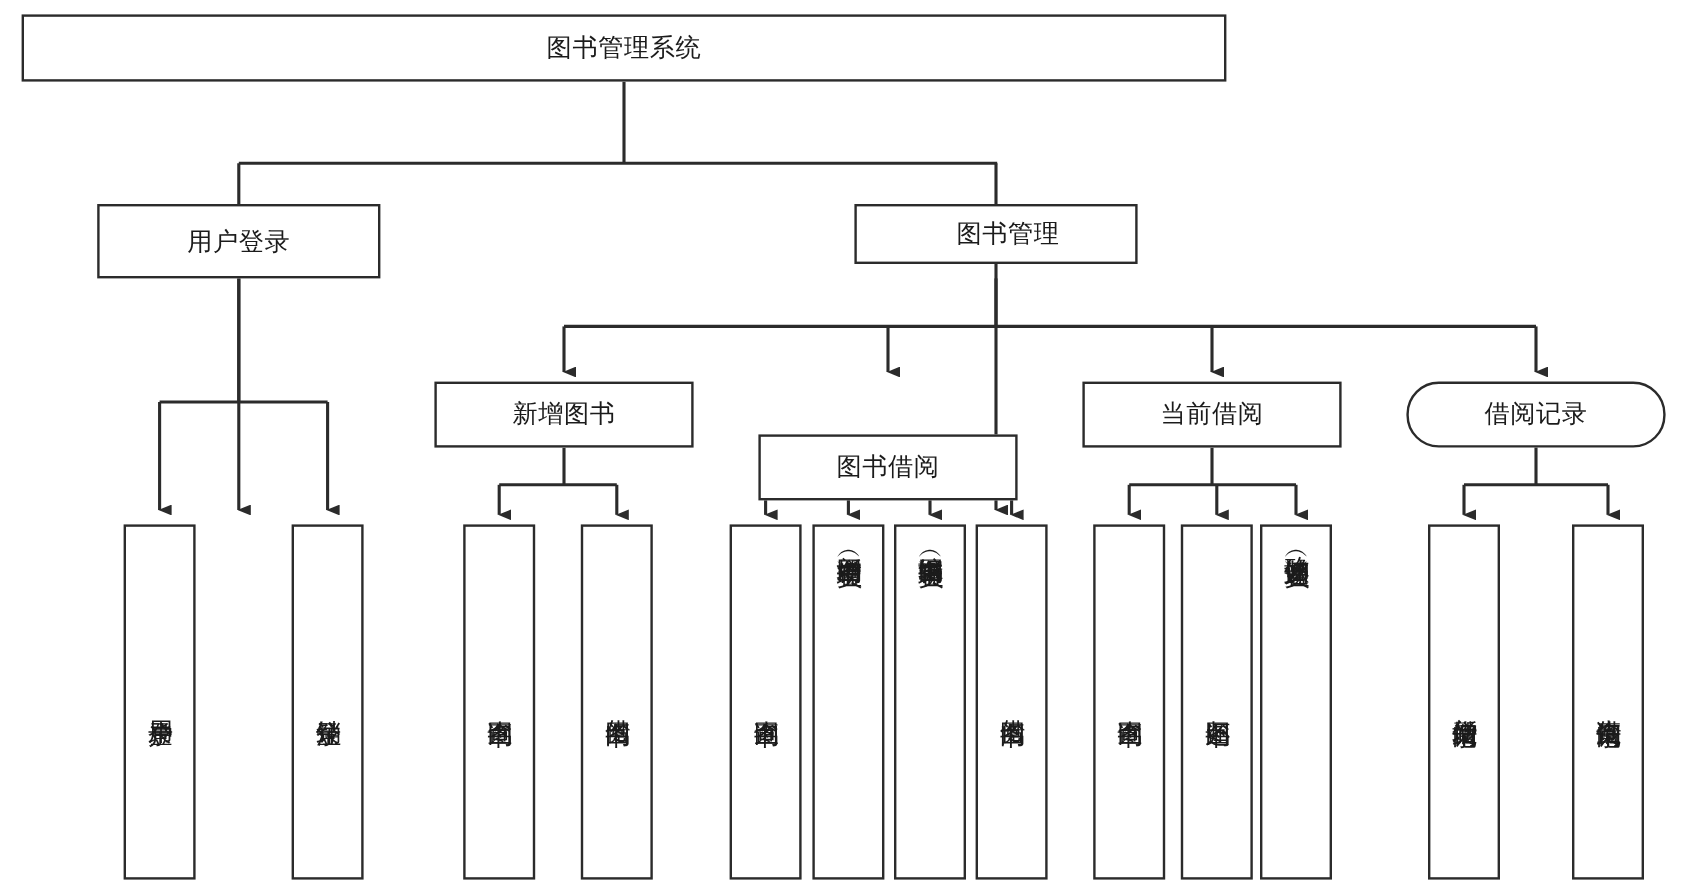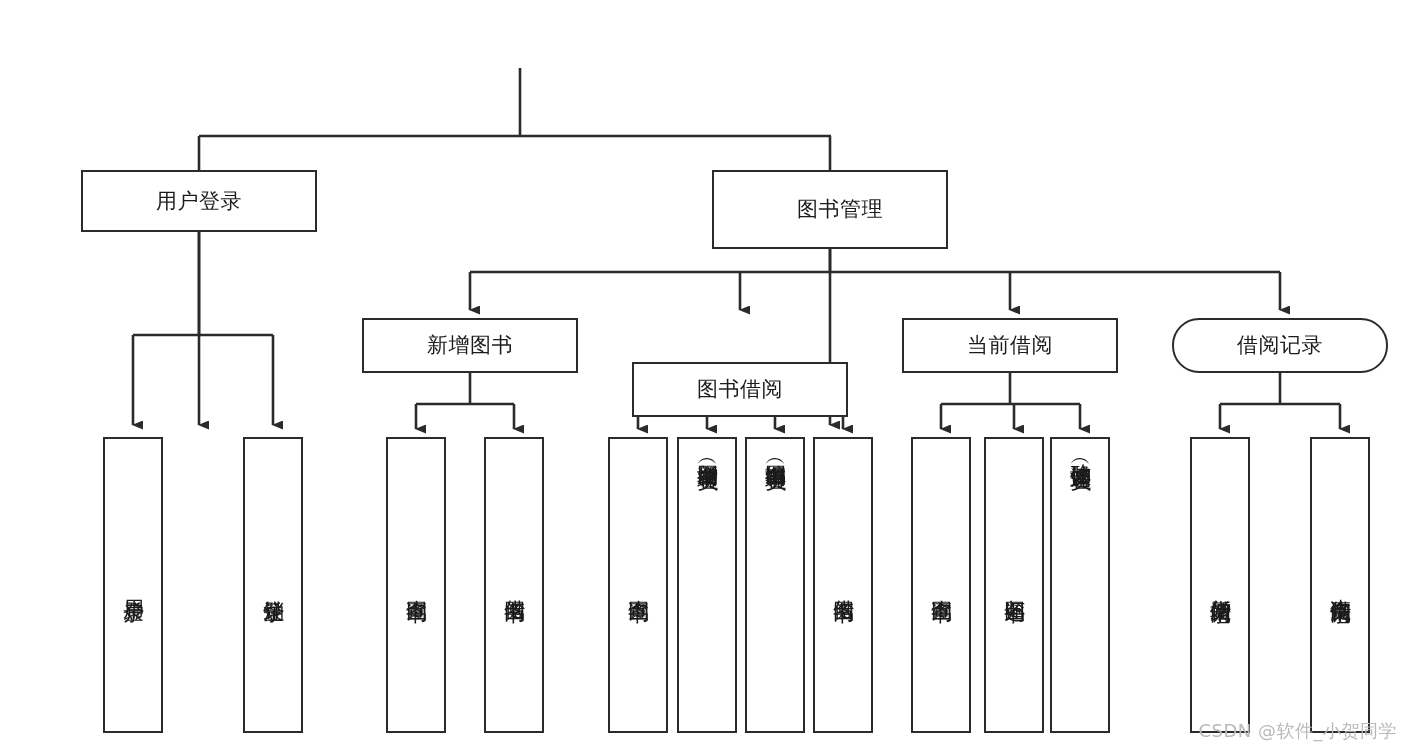--- a/index.html
+++ b/index.html
@@ -125,25 +125,28 @@
       <path d="M1014,404 L1014,429" marker-end="url(#arrowhead)"></path>
       <path d="M1080,404 L1080,429" marker-end="url(#arrowhead)"></path>
 
       <path d="M1280,373 L1280,404"></path>
       <path d="M1220,404 L1340,404"></path>
       <path d="M1220,404 L1220,429" marker-end="url(#arrowhead)"></path>
       <path d="M1340,404 L1340,429" marker-end="url(#arrowhead)"></path>
     </g>
   </svg>
 
+  <div class="node horiz" style="left:18px; top:12px; width:1004px; height:56px;">
+    <span class="node-label">图书管理系统</span>
+  </div>
 
   <div class="node horiz" style="left:81px; top:170px; width:236px; height:62px;">
     <span class="node-label">用户登录</span>
   </div>
-  <div class="node horiz" style="left:712px; top:170px; width:236px; height:79px;padding-left:20px;">
+  <div class="node horiz" style="left:712px; top:170px; width:236px; height:50px;padding-left:20px;">
     <span class="node-label">图书管理</span>
   </div>
 
   <div class="node horiz" style="left:362px; top:318px; width:216px; height:55px;">
     <span class="node-label">新增图书</span>
   </div>
   <div class="node horiz" style="left:632px; top:318px; width:216px; height:55px;margin-top:44px;">
     <span class="node-label">图书借阅</span>
   </div>
   <div class="node horiz" style="left:902px; top:318px; width:216px; height:55px;">
@@ -190,15 +193,14 @@
     <span class="node-label">确认归还（管理员）</span>
   </div>
 
   <div class="node vert centered" style="left:1190px; top:437px; width:60px; height:296px;">
     <span class="node-label">新增借阅记录</span>
   </div>
   <div class="node vert centered" style="left:1310px; top:437px; width:60px; height:296px;">
     <span class="node-label">查询借阅记录</span>
   </div>
 
-  <div id="watermark">CSDN @软件_小贺同学</div>
 
 </div>
 
 </body></html>

